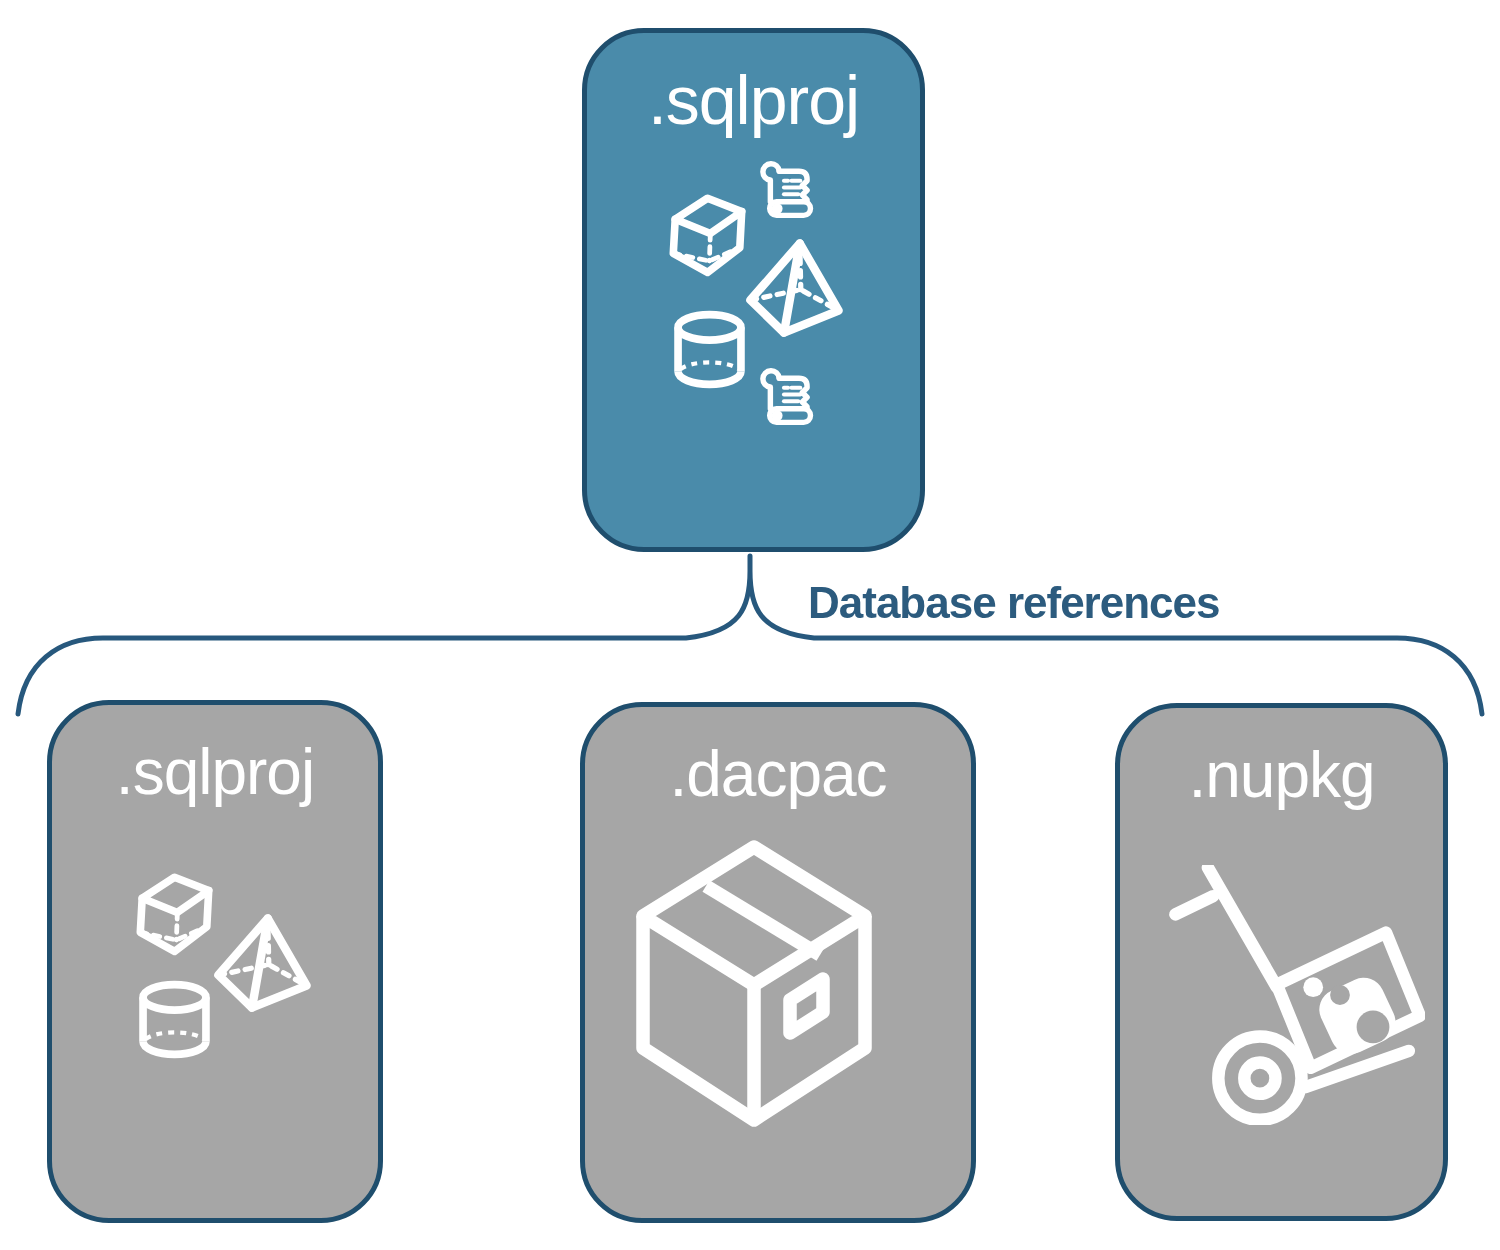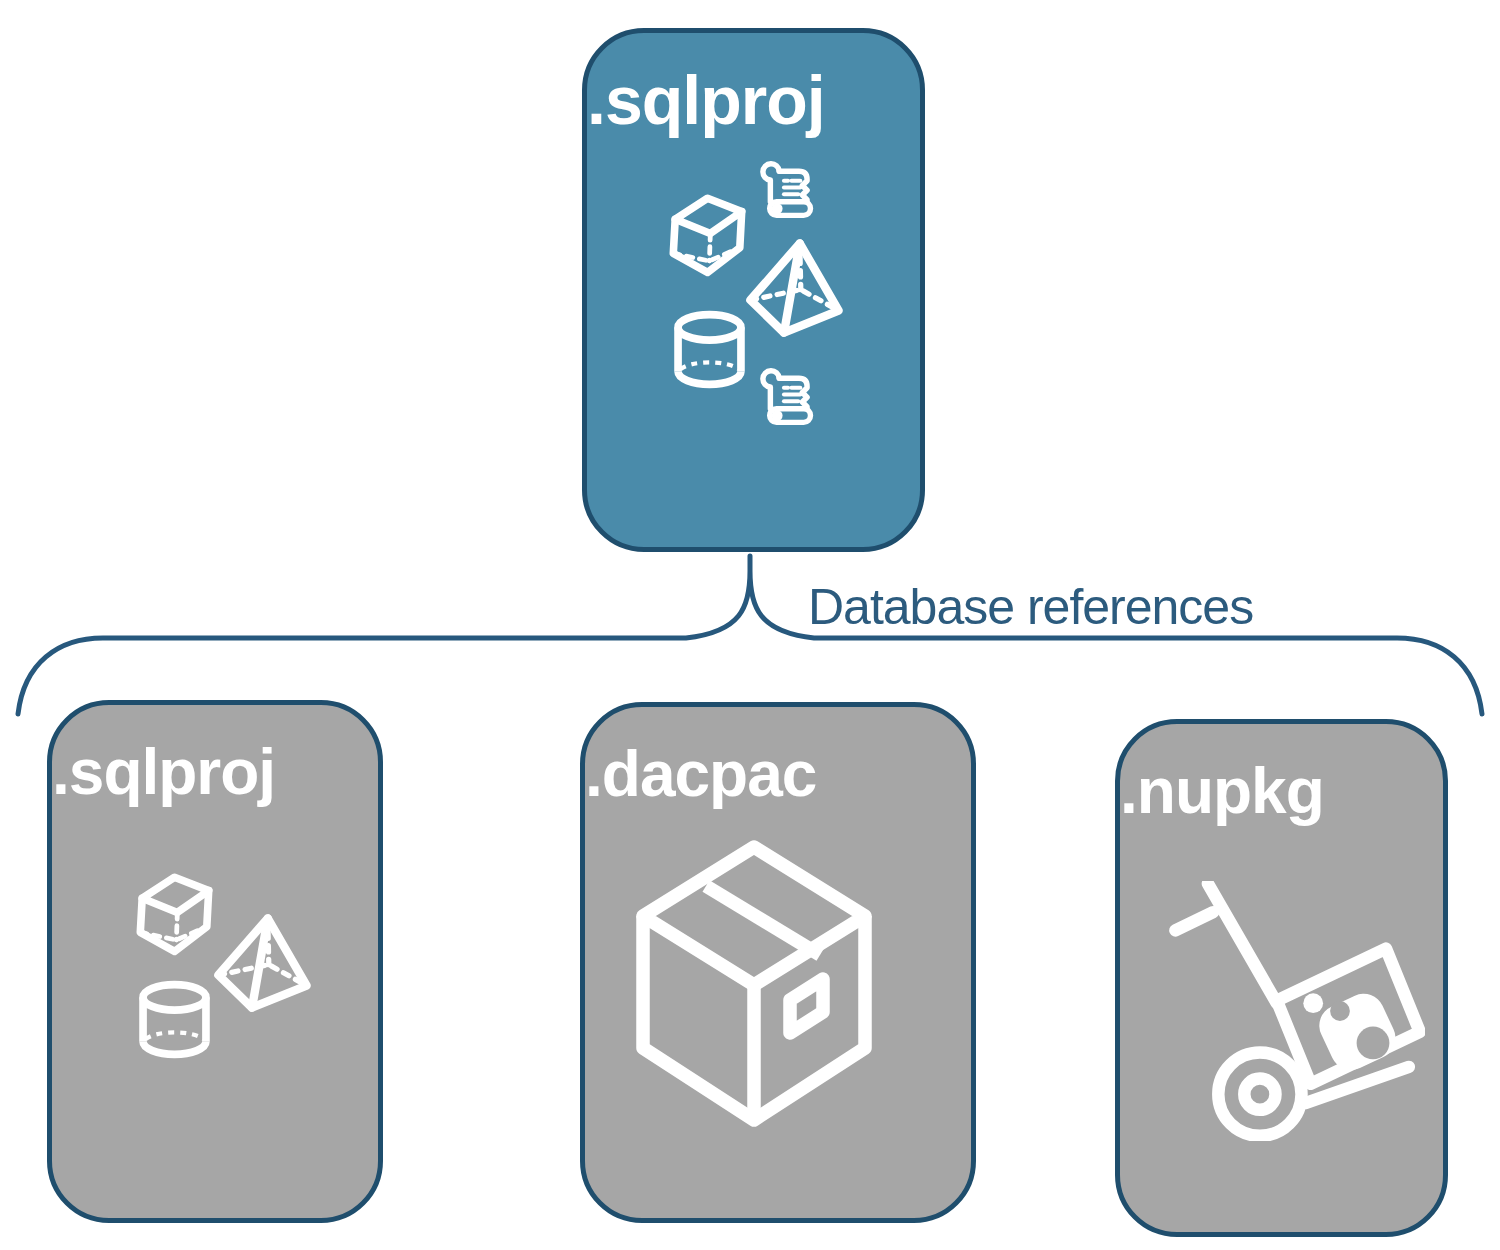--- a/index.html
+++ b/index.html
@@ -8,30 +8,30 @@
     font-family:"Liberation Sans", sans-serif;
   }
   .card{
     position:absolute;box-sizing:border-box;
     border:5px solid var(--card-border,#1F4E6D);
     border-radius:62px;
   }
   .card.root{background:var(--root-card-fill,#4A8BAA);}
   .card.child{background:var(--child-card-fill,#A6A6A6);}
   .card-title{
-    margin:0;padding-top:32px;
-    color:#fff;font-weight:700;letter-spacing:-1px;line-height:1.1;
+    margin:0;padding-top:32px;text-align:center;
+    color:#fff;font-weight:400;letter-spacing:-1px;line-height:1.1;
   }
   .card.root .card-title{font-size:68px;padding-top:30px;}
   .card.child .card-title{font-size:64px;}
   .icon{position:absolute;display:block;}
   .connector-svg{position:absolute;left:0;top:0;pointer-events:none;}
   .connector-label{
     position:absolute;left:808px;top:578px;
-    font-size:50px;font-weight:400;letter-spacing:-1px;
+    font-size:44px;font-weight:700;letter-spacing:-1px;
     color:var(--connector-label-text,#2C5B7E);white-space:nowrap;
   }
   .defs-holder{position:absolute;width:0;height:0;overflow:hidden;}
 </style>
 </head>
 <body>
 
 <svg class="defs-holder" aria-hidden="true">
   <defs>
     <symbol id="sym-cube" viewBox="0 0 100 100">
@@ -153,20 +153,20 @@
       </svg>
   </div>
 
   <div class="card child" style="left:580px;top:702px;width:396px;height:521px;">
     <div class="card-title">.dacpac</div>
     <svg class="icon" style="left:19px;top:122px;width:300px;height:300px;" viewBox="0 0 100 100">
         <use href="#sym-package"></use>
       </svg>
   </div>
 
-  <div class="card child" style="left:1115px;top:703px;width:333px;height:518px;margin-top:16px;">
+  <div class="card child" style="left:1115px;top:703px;width:333px;height:518px;">
     <div class="card-title">.nupkg</div>
     <svg class="icon" style="left:45px;top:157px;width:260px;height:260px;" viewBox="0 0 100 100">
         <use href="#sym-handtruck"></use>
       </svg>
   </div>
 
 </div>
 
 </body></html>

